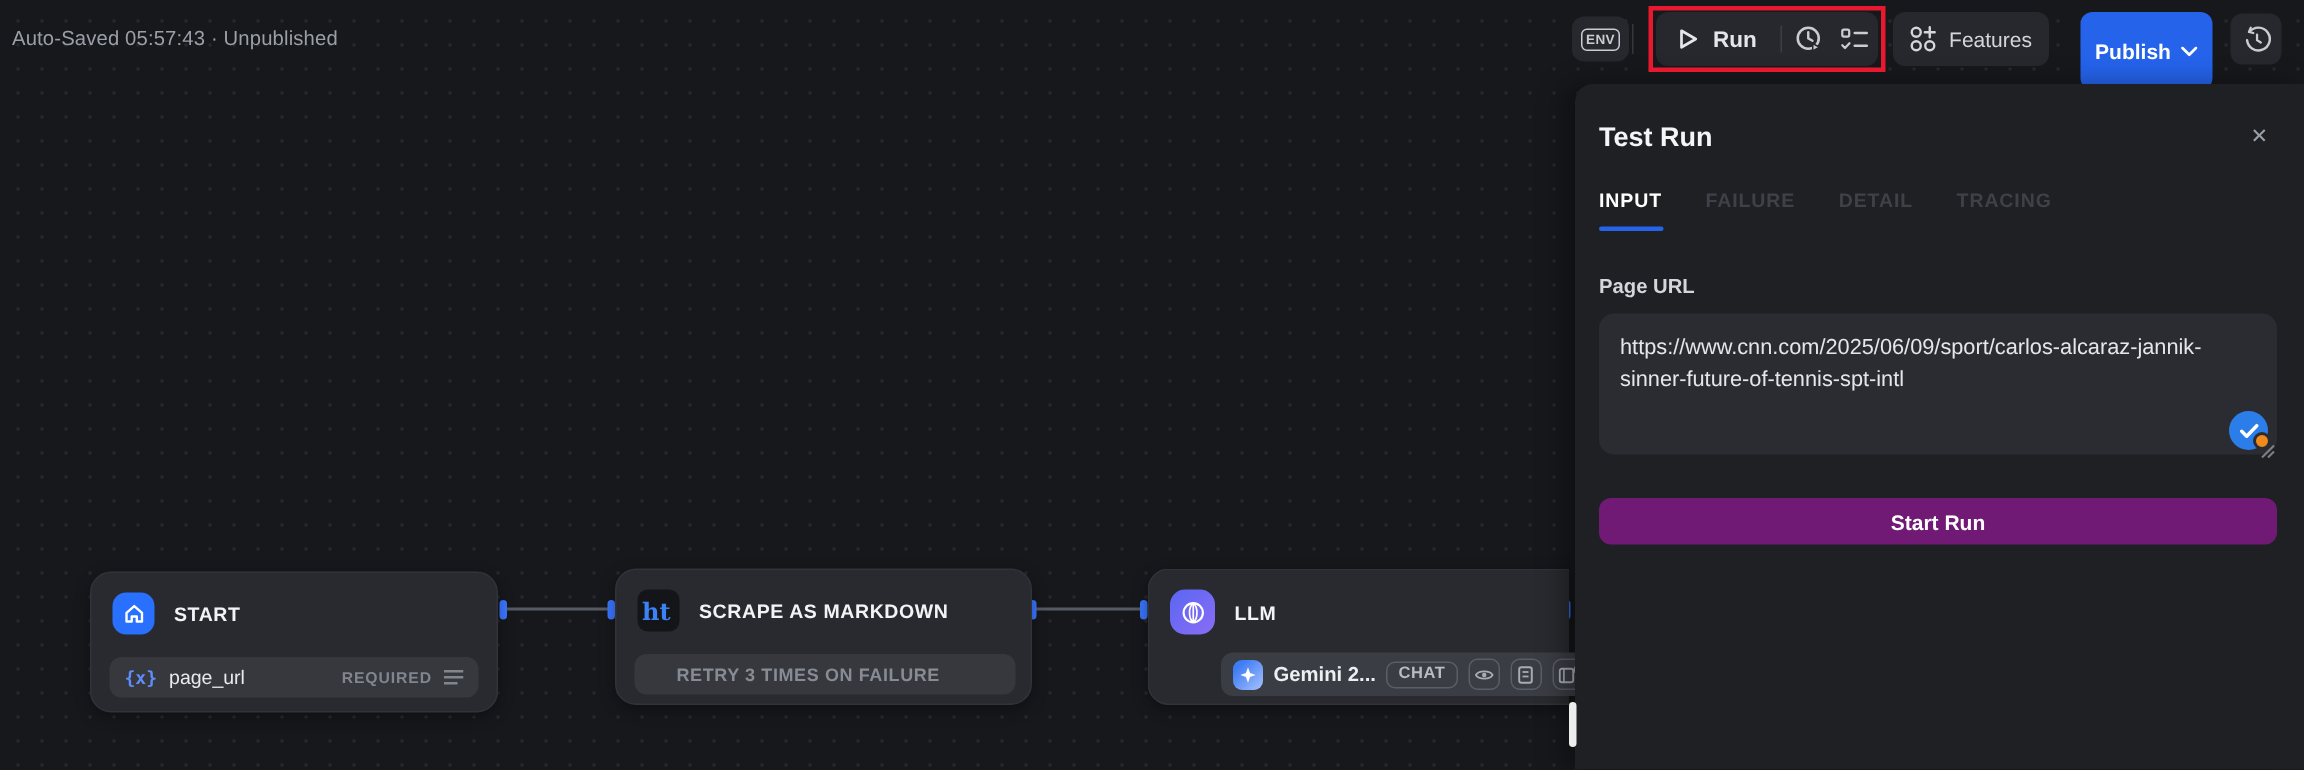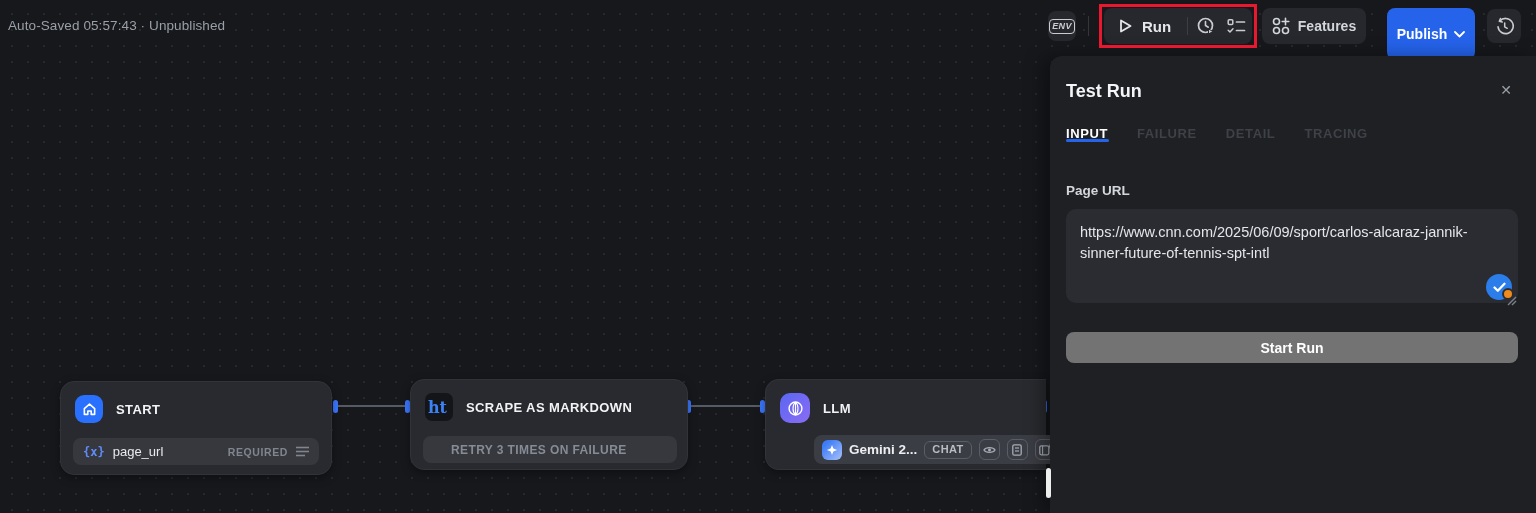--- a/index.html
+++ b/index.html
@@ -19,53 +19,53 @@
   
   .status-text {
     position:absolute; left:8px; top:18px;
     font-size:13.5px; color:#9a9fa8; letter-spacing:.1px;
   }
   
   .tb-btn {
     position:absolute; display:flex; align-items:center; justify-content:center;
     background:#27282d; border-radius:8px; cursor:pointer;
   }
-  .env-btn { left:1048px; top:11px; width:28px; height:30px;font-style:italic; }
+  .env-btn { left:1048px; top:11px; width:38px; height:30px; }
   .env-glyph {
     font-size:9px; font-weight:700; color:#c9cdd3; letter-spacing:.3px;
     border:1.6px solid #c9cdd3; border-radius:4px; padding:2px 2px; line-height:1;
   }
   .tb-divider { position:absolute; left:1088px; top:16px; width:1px; height:20px; background:#34363b; }
   .run-highlight {
     position:absolute; left:1099px; top:4px; width:158px; height:44px;
     border:3px solid #e8192e; z-index:5;
   }
   .run-group {
     position:absolute; left:1104px; top:8px; width:148px; height:36px;
     background:#27282d; border-radius:8px; display:flex; align-items:center;
   }
   .run-btn { display:flex; align-items:center; gap:9px; padding:0 14px 0 14px; height:100%; cursor:pointer; }
   .run-label { font-size:15px; font-weight:600; color:#e4e6ea; }
   .run-group-divider { width:1px; height:18px; background:#3c3e44; margin:0 2px; }
   .icon-btn { width:34px; height:100%; display:flex; align-items:center; justify-content:center; cursor:pointer; }
   .features-btn { left:1262px; top:8px; width:104px; height:36px; gap:8px; }
-  .features-label { font-size:14px; font-weight:700; color:#d3d6da; }
+  .features-label { font-size:14px; font-weight:400; color:#d3d6da; }
   .publish-btn { left:1387px; top:8px; width:88px; height:52px; background:#2563eb; gap:7px; }
   .publish-label { font-size:14px; font-weight:700; color:#ffffff; }
   .restore-btn { left:1487px; top:9px; width:34px; height:34px; }
   
   .panel {
     position:absolute; left:1050px; top:56px; width:486px; height:457px;
     background:#1f2024; border-radius:12px 0 0 0;
     box-shadow:-8px 0 18px rgba(0,0,0,.35);
   }
   .panel-title { position:absolute; left:16px; top:25px; font-size:18px; font-weight:700; color:#f4f5f7; }
   .panel-close { position:absolute; right:24px; top:27px; font-size:14px; color:#9aa0a8; cursor:pointer; line-height:1; }
   .tabs { position:absolute; left:16px; top:70px; display:flex; gap:29px; }
-  .tab { font-size:13px; font-weight:700; letter-spacing:.6px; color:#3e4147; cursor:pointer; padding-bottom:1px; position:relative; }
+  .tab { font-size:13px; font-weight:700; letter-spacing:.6px; color:#3e4147; cursor:pointer; padding-bottom:13px; position:relative; }
   .tab.active { color:#ffffff; }
   .tab.active::after {
     content:""; position:absolute; left:0; right:-1px; bottom:0; height:3px;
     background:#2563eb; border-radius:2px;
   }
   .field-label { position:absolute; left:16px; top:127px; font-size:13.5px; font-weight:700; color:#d3d6db; }
   .url-input {
     position:absolute; left:16px; top:153px; width:452px; height:94px;
     background:#2b2c31; border:none; outline:none; border-radius:10px;
     padding:13px 14px; resize:none;
@@ -77,21 +77,21 @@
     position:absolute; left:436px; top:218px; width:26px; height:26px; border-radius:50%;
     background:#2b7de9; display:flex; align-items:center; justify-content:center; cursor:pointer; z-index:3;
   }
   .check-dot {
     position:absolute; left:452px; top:232px; width:12px; height:12px; border-radius:50%;
     background:#f08a1d; border:2px solid #2b2c31; z-index:4;
   }
   .resize-grip { position:absolute; left:453px; top:238px; width:14px; height:12px; z-index:2; }
   .start-run-btn {
     position:absolute; left:16px; top:276px; width:452px; height:31px;
-    background:#737373; border-radius:8px; display:flex; align-items:center; justify-content:center;
+    background:#701a75; border-radius:8px; display:flex; align-items:center; justify-content:center;
     cursor:pointer;
   }
   .start-run-label { font-size:14px; font-weight:700; color:#ffffff; }
   .panel-resize-handle {
     position:absolute; left:1046px; top:468px; width:5px; height:30px;
     background:#eceded; border-radius:3px; cursor:ew-resize; z-index:6;
   }
   
   .node {
     position:absolute; background:#292a2f; border-radius:14px;

